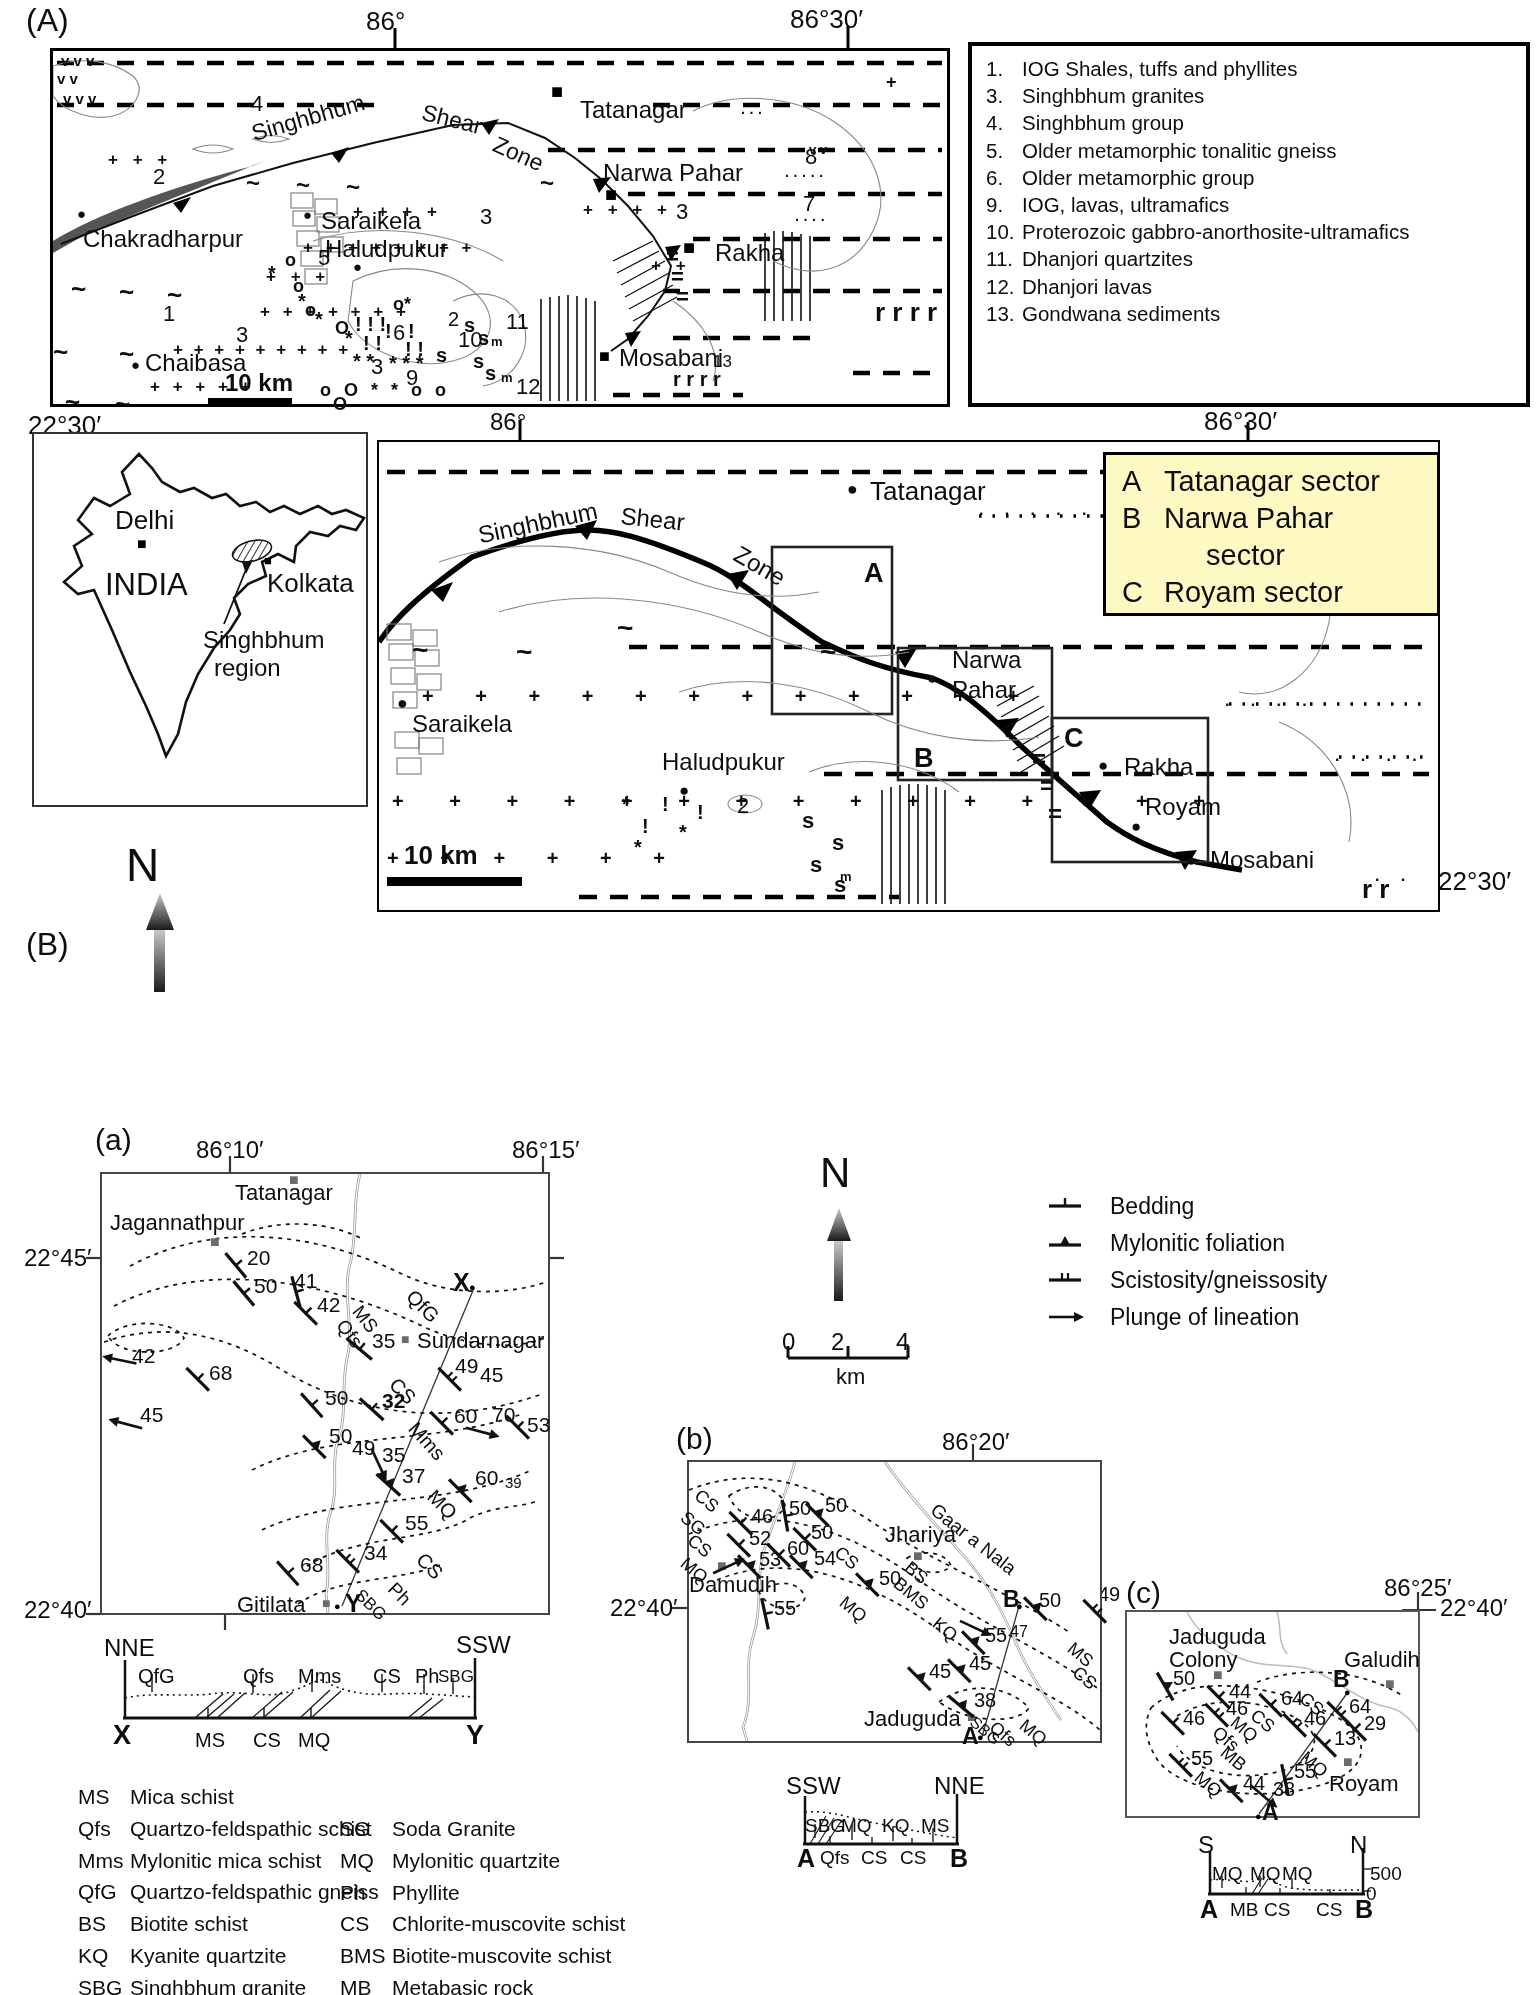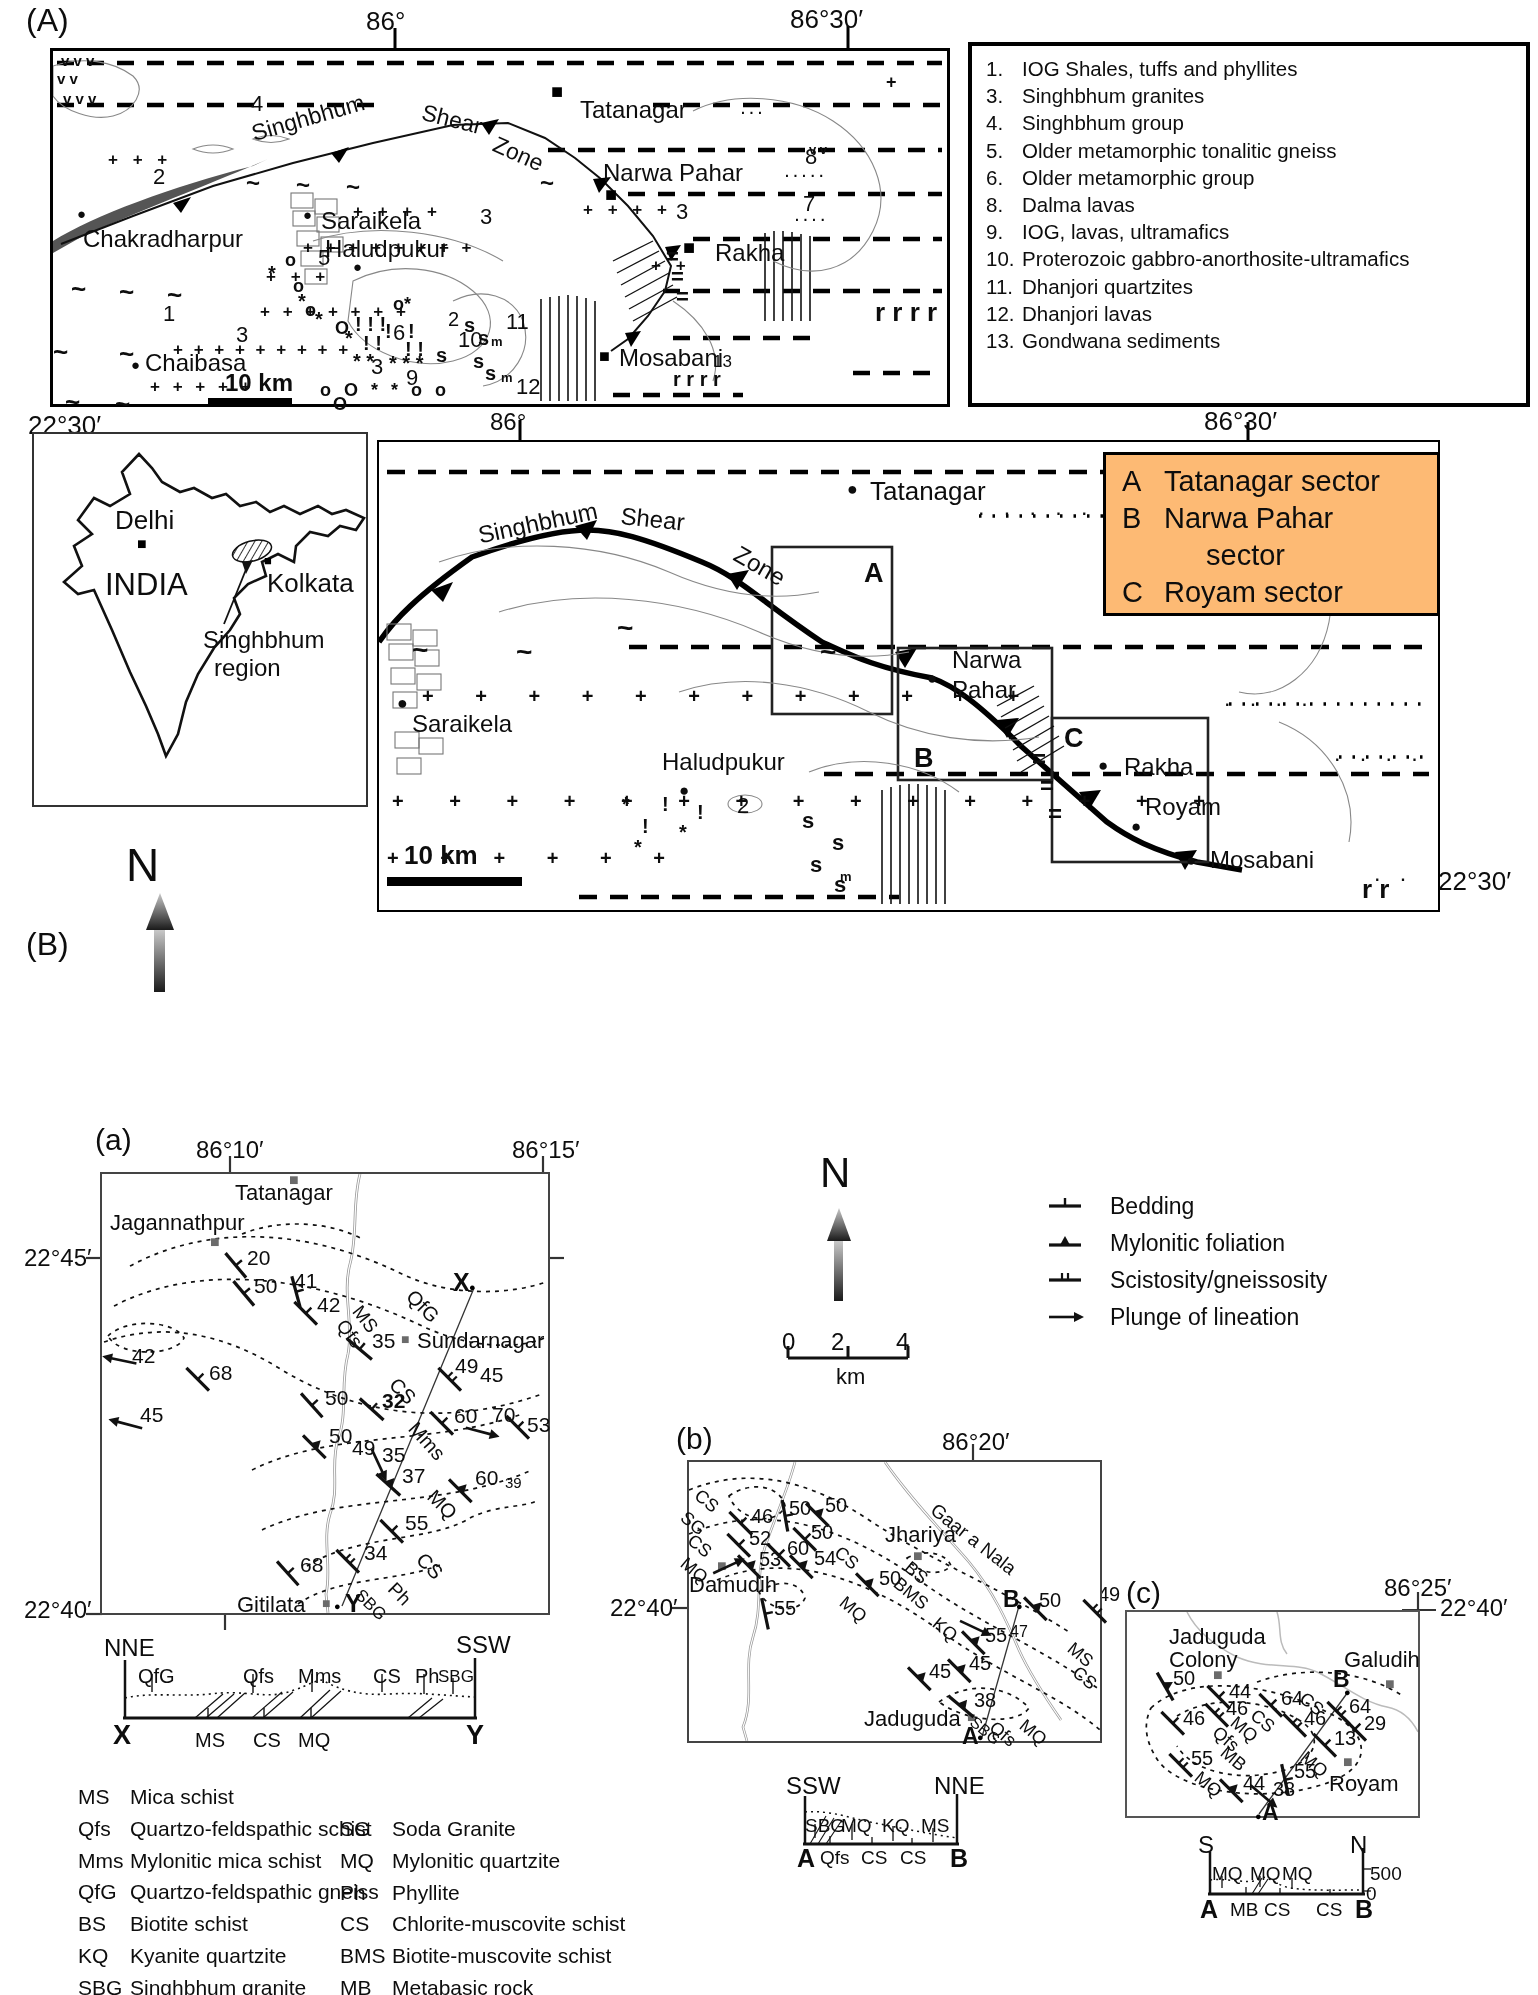--- a/index.html
+++ b/index.html
@@ -17,21 +17,21 @@
   #midmap{left:377px;top:440px;width:1063px;height:472px;border:2.5px solid #000;}
   #inset{left:32px;top:432px;width:336px;height:375px;border:2px solid #333;}
   #mapa{left:100px;top:1172px;width:450px;height:443px;border:2px solid #444;}
   #mapb{left:687px;top:1460px;width:415px;height:283px;border:2px solid #444;}
   #mapc{left:1125px;top:1610px;width:295px;height:208px;border:2px solid #555;}
   #litholegend{position:absolute;left:968px;top:42px;width:562px;height:365px;border:4px solid #000;
                box-sizing:border-box;padding:9px 8px 0 14px;background:#fff;}
   .legend-item{font-size:20.5px;line-height:27.2px;white-space:nowrap;}
   .legend-num{display:inline-block;min-width:36px;}
   #sectorlegend{position:absolute;left:1103px;top:452px;width:337px;height:164px;border:3px solid #000;
-                box-sizing:border-box;padding:8px 0 0 16px;background:#fdba74;}
+                box-sizing:border-box;padding:8px 0 0 16px;background:#fef9c3;}
   .sector-row{font-size:29px;line-height:37px;white-space:nowrap;}
   .sector-key{display:inline-block;min-width:42px;}
   .sector-indent{padding-left:42px;}
   #symbollegend{position:absolute;left:1048px;top:1188px;width:330px;}
   .symleg-row{display:flex;align-items:center;height:37px;}
   .symleg-icon{width:62px;flex:0 0 62px;}
   .symleg-label{font-size:23px;white-space:nowrap;}
   #abbrevleft{position:absolute;left:78px;top:1781px;width:270px;}
   #abbrevright{position:absolute;left:340px;top:1813px;width:340px;}
   .ab-row{font-size:21px;line-height:31.8px;white-space:nowrap;}
@@ -344,21 +344,20 @@
 
         <div class="legend-item"><span class="legend-num">3.</span><span>Singhbhum granites</span></div>
 
         <div class="legend-item"><span class="legend-num">4.</span><span>Singhbhum group</span></div>
 
         <div class="legend-item"><span class="legend-num">5.</span><span>Older metamorphic tonalitic gneiss</span></div>
 
         <div class="legend-item"><span class="legend-num">6.</span><span>Older metamorphic group</span></div>
 
 
-        <div class="legend-item"><span class="legend-num">8.</span><span>Dalma lavas</span></div>
 
         <div class="legend-item"><span class="legend-num">9.</span><span>IOG, lavas, ultramafics</span></div>
 
         <div class="legend-item"><span class="legend-num">10.</span><span>Proterozoic gabbro-anorthosite-ultramafics</span></div>
 
         <div class="legend-item"><span class="legend-num">11.</span><span>Dhanjori quartzites</span></div>
 
         <div class="legend-item"><span class="legend-num">12.</span><span>Dhanjori lavas</span></div>
 
         <div class="legend-item"><span class="legend-num">13.</span><span>Gondwana sediments</span></div>

